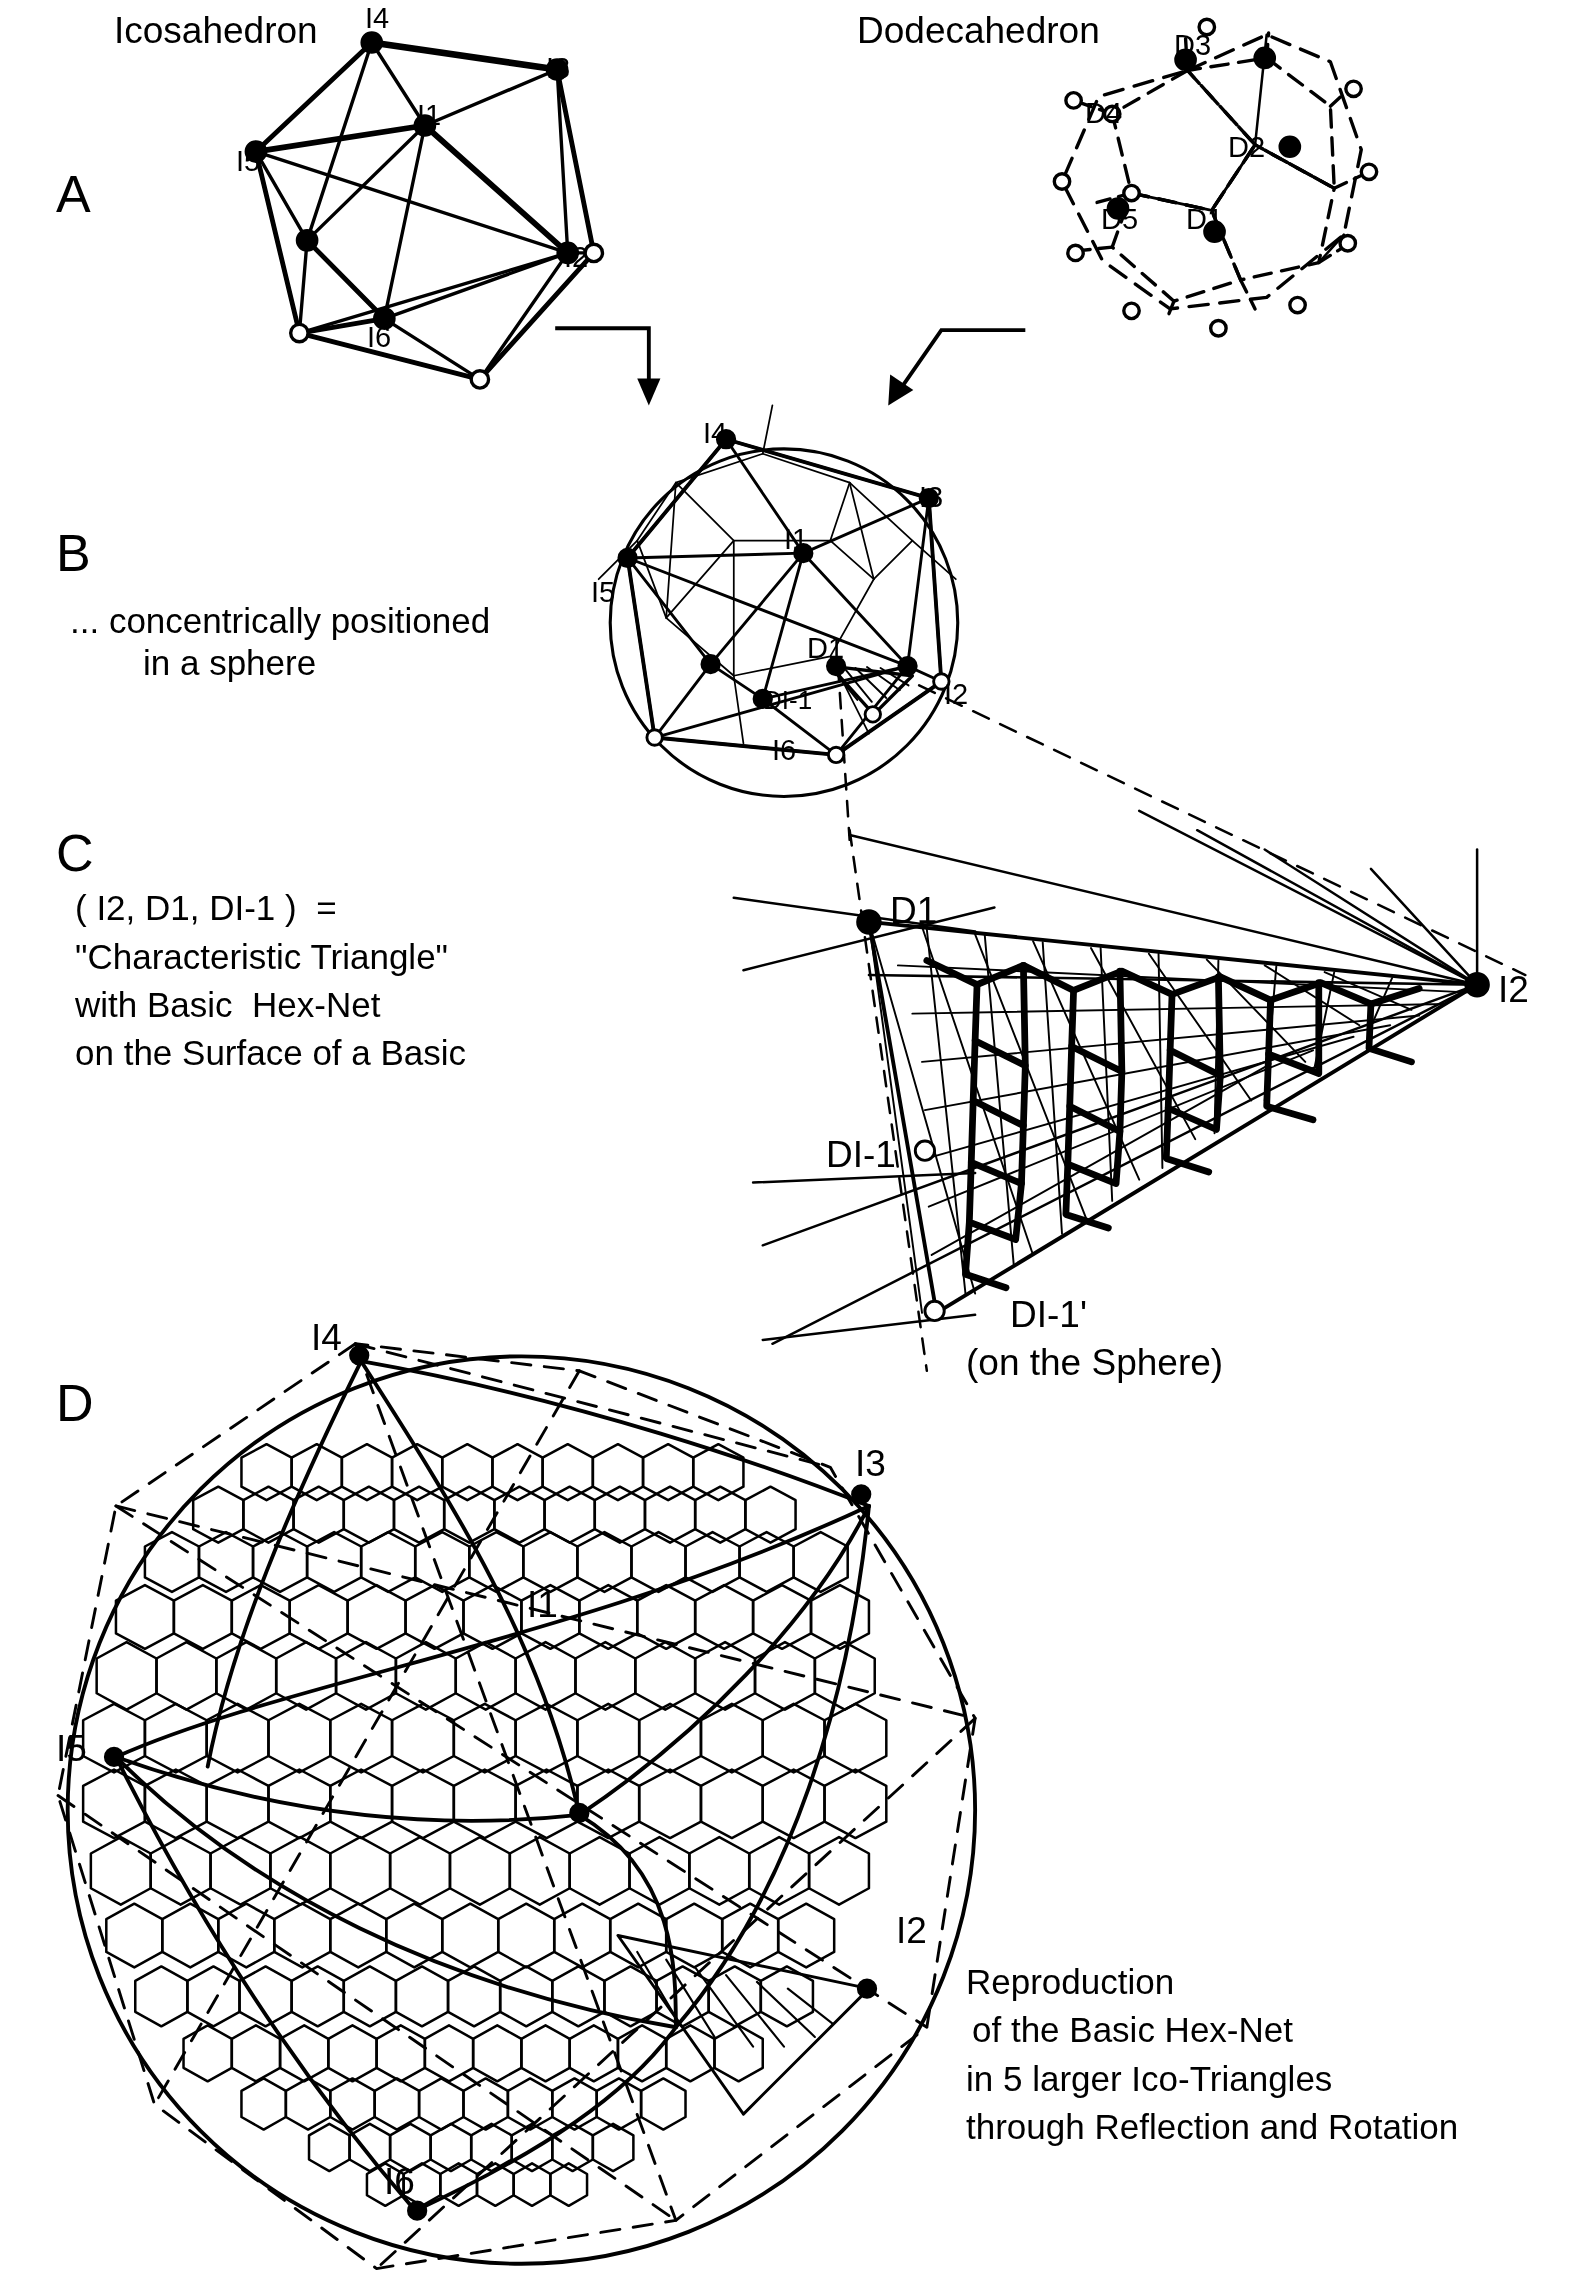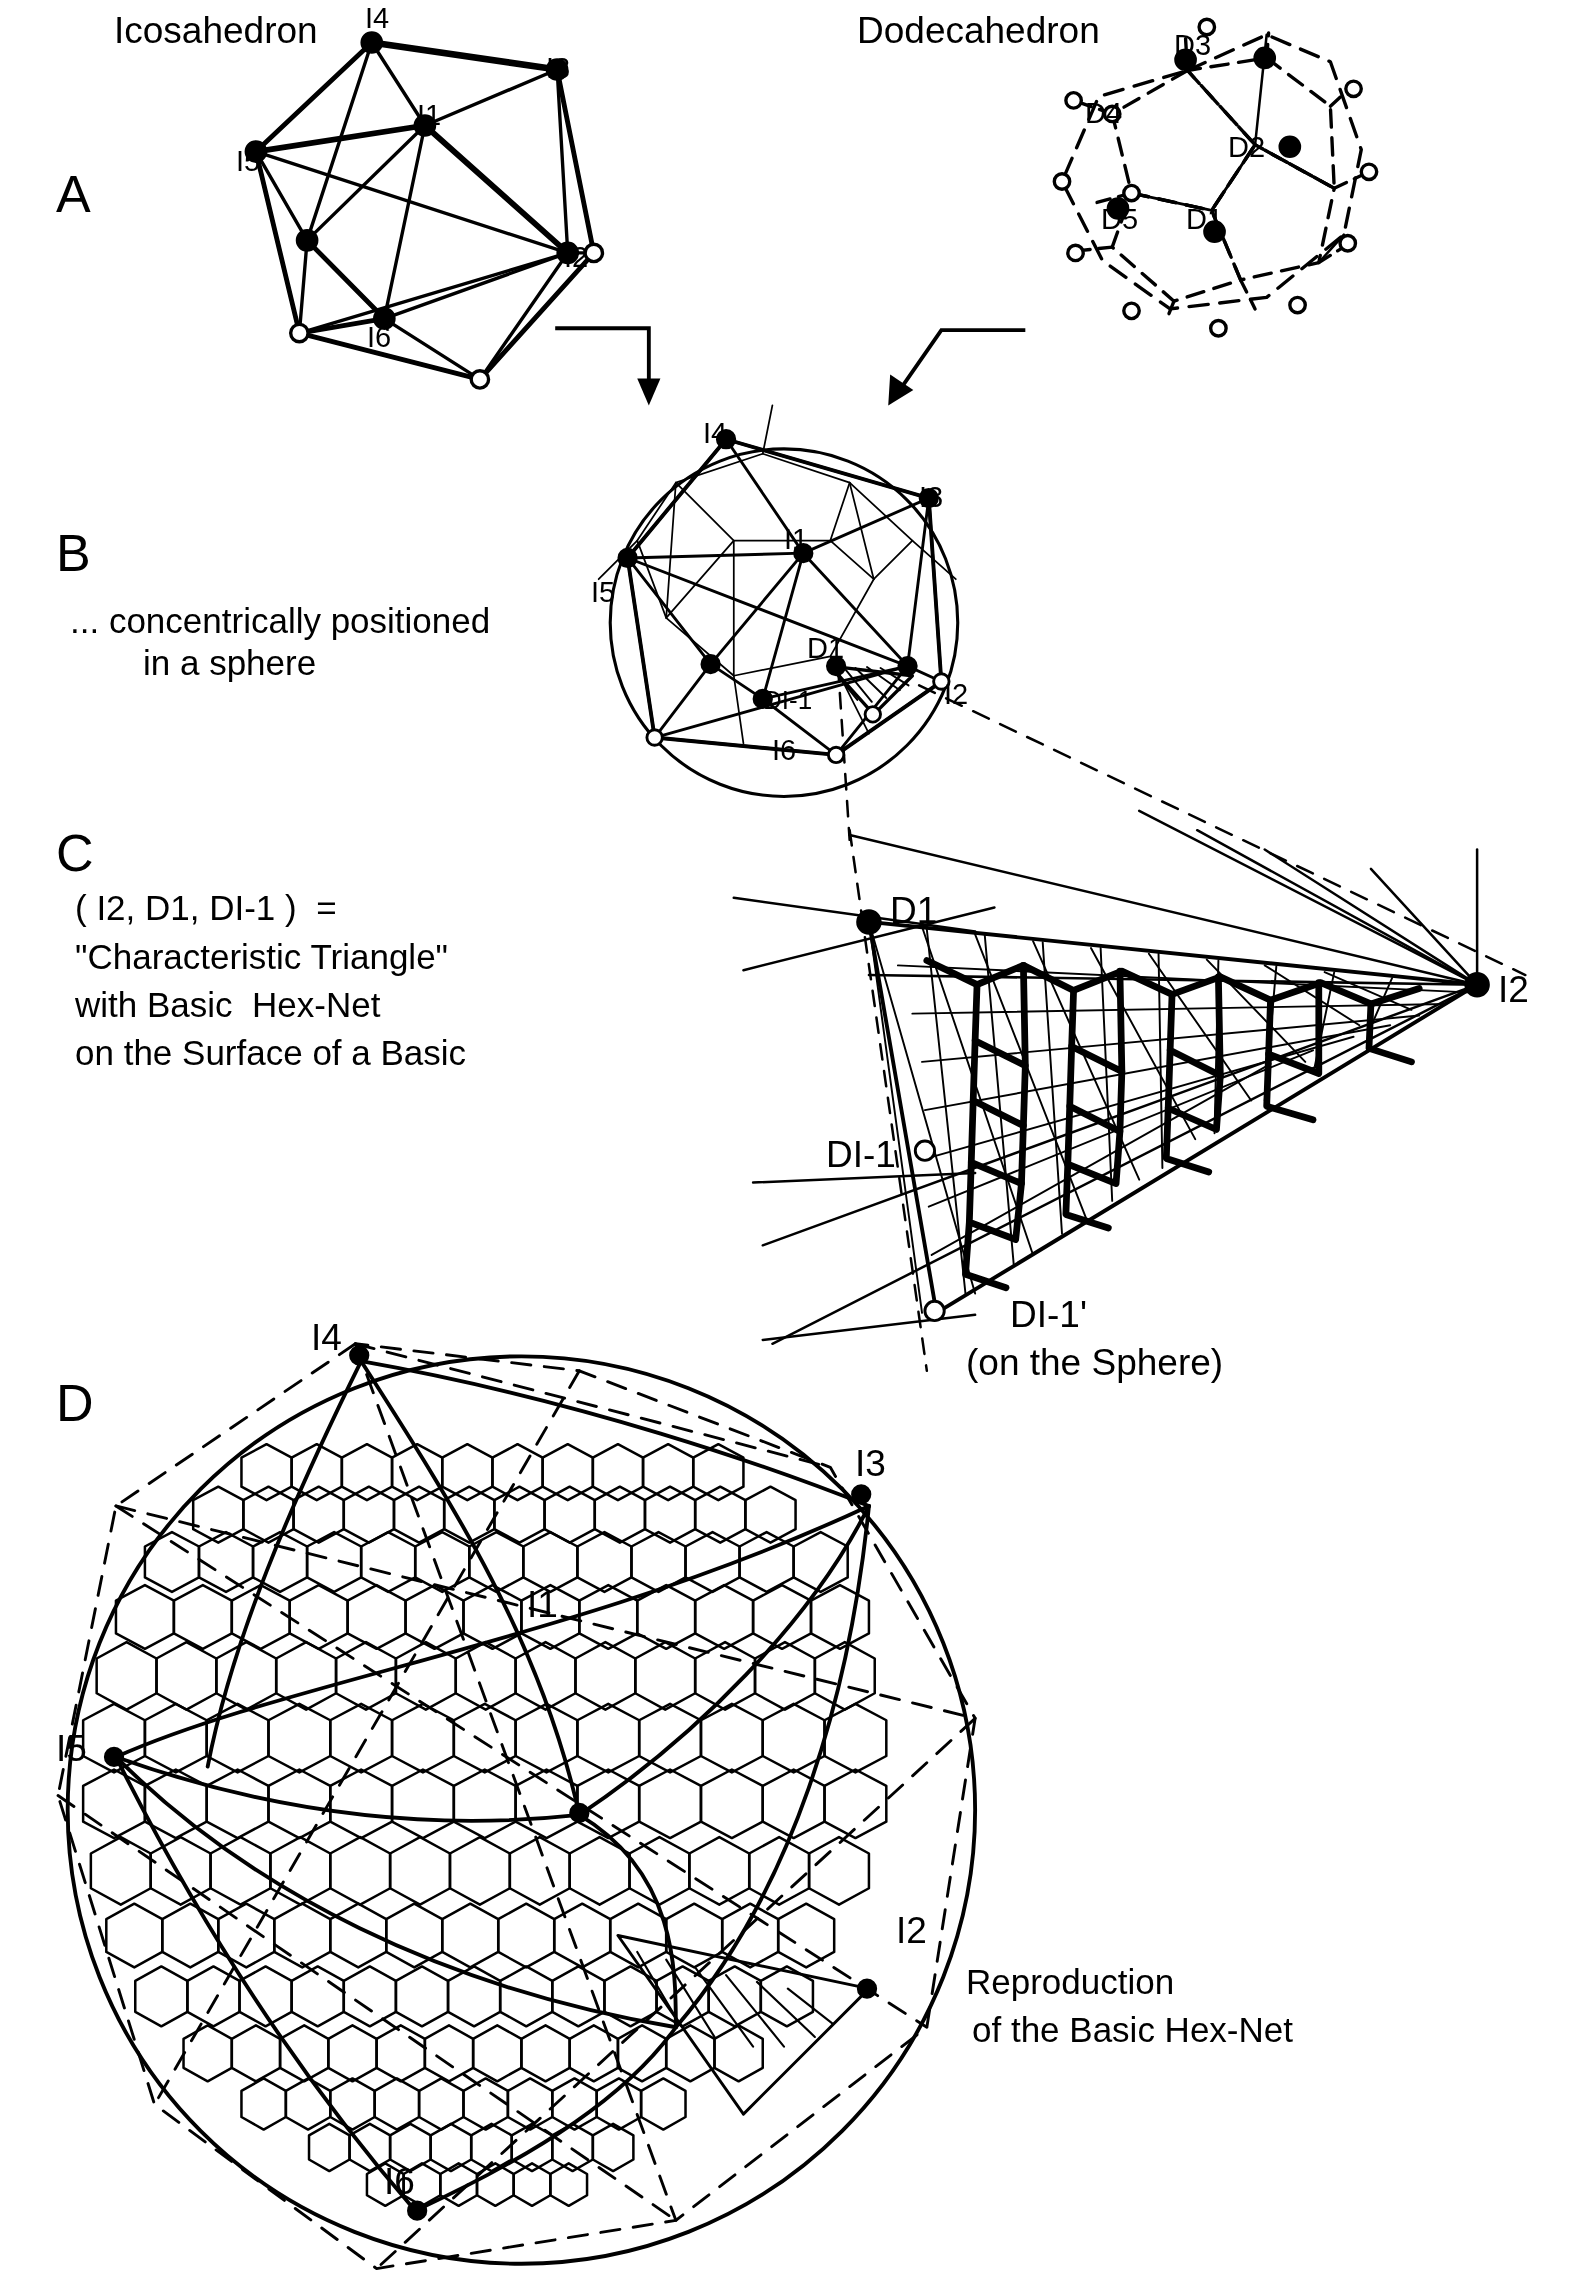--- a/index.html
+++ b/index.html
@@ -556,15 +556,17 @@
 
   <div class="lbl heading" style="left:311px; top:1315px;">I4</div>
   <div class="lbl heading" style="left:855px; top:1441px;">I3</div>
   <div class="lbl heading" style="left:527px; top:1582px;">I1</div>
   <div class="lbl heading" style="left:56px; top:1726px;">I5</div>
   <div class="lbl heading" style="left:896px; top:1908px;">I2</div>
   <div class="lbl heading" style="left:384px; top:2159px;">I6</div>
 
   <div class="lbl caption" style="left:966px; top:1960px;">Reproduction</div>
   <div class="lbl caption" style="left:972px; top:2008px;text-align:center;">of the Basic Hex-Net</div>
+  <div class="lbl caption" style="left:966px; top:2057px;">in 5 larger Ico-Triangles</div>
+  <div class="lbl caption" style="left:966px; top:2105px;">through Reflection and Rotation</div>
 
 </div>
 
 
 </body></html>

